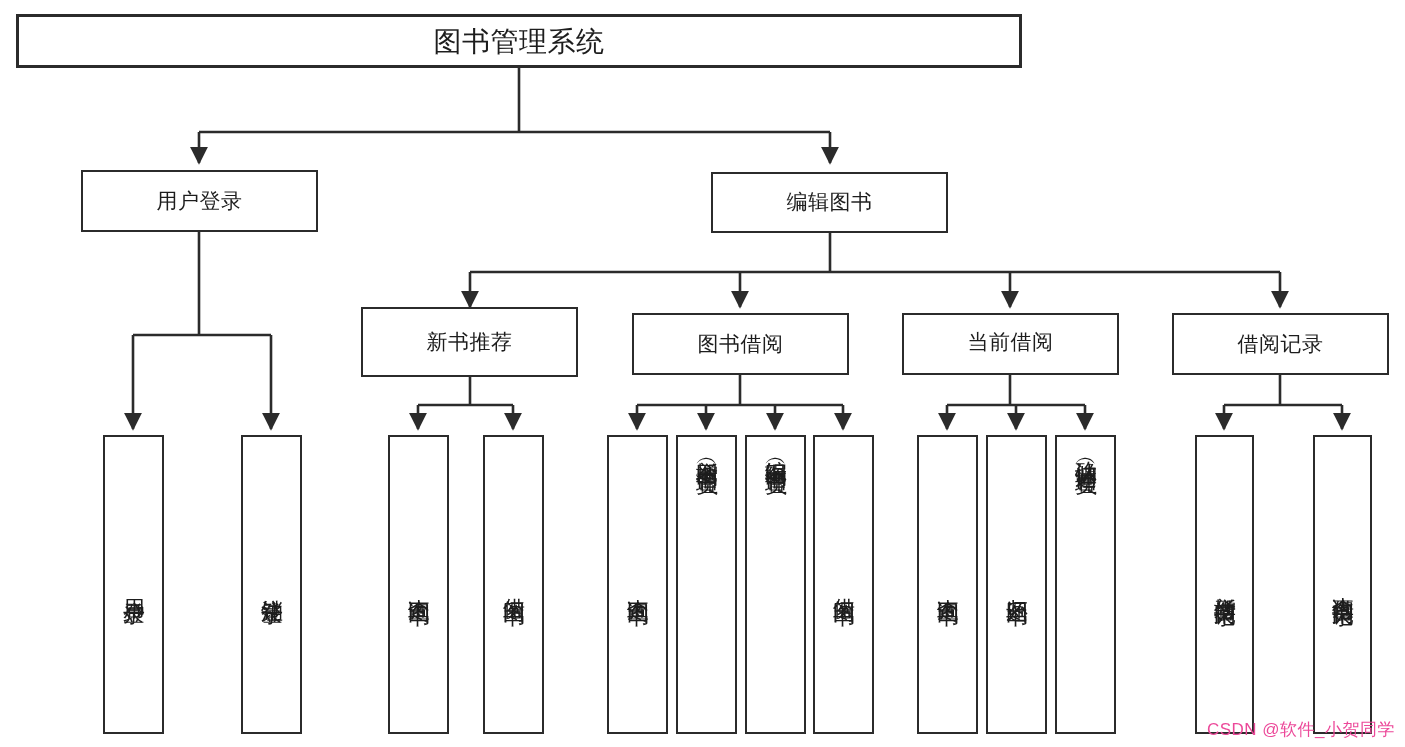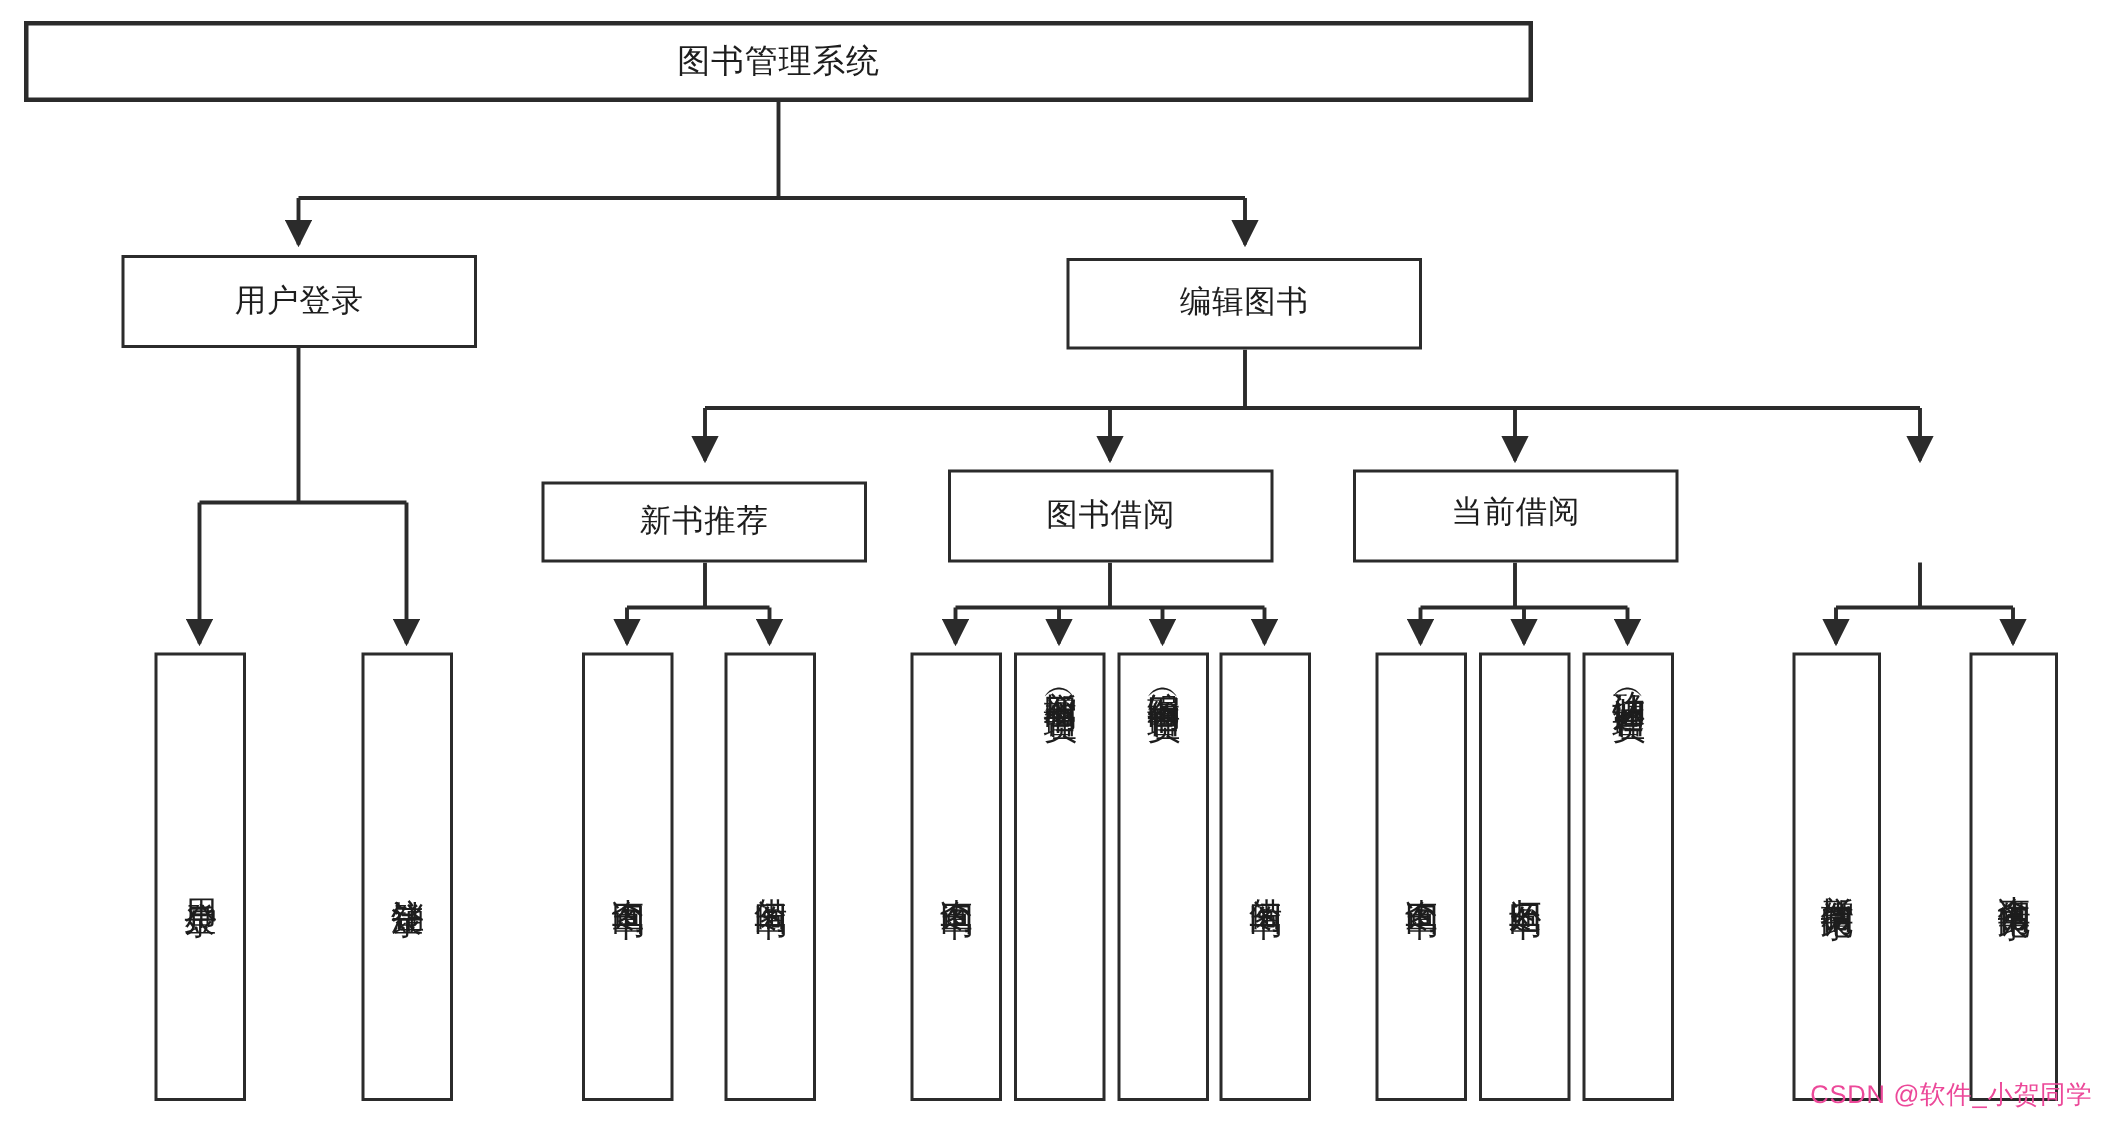--- a/index.html
+++ b/index.html
@@ -45,21 +45,21 @@
     border-width: 3px;
   }
   .node-label {
     color: #1d1d1d;
     font-size: 21px;
     line-height: 1.25;
     letter-spacing: 0.5px;
     white-space: nowrap;
   }
   .node.root .node-label {
-    font-size: 22px;
+    font-size: 28px;
   }
   
   .node.leaf {
     align-items: flex-start;
     justify-content: center;
     padding-top: 6px;
   }
   .node.leaf.centered {
     align-items: center;
     padding-top: 0;
@@ -144,32 +144,35 @@
   </div>
 
   <div class="node" style="left:81px; top:170px; width:237px; height:62px;">
     <span class="node-label">用户登录</span>
   </div>
 
   <div class="node" style="left:711px; top:172px; width:237px; height:61px;">
     <span class="node-label">编辑图书</span>
   </div>
 
-  <div class="node" style="left:361px; top:321px; width:217px; height:54px;">
+  <div class="node" style="left:361px; top:307px; width:217px; height:70px;">
     <span class="node-label">新书推荐</span>
   </div>
 
   <div class="node" style="left:632px; top:313px; width:217px; height:62px;">
     <span class="node-label">图书借阅</span>
   </div>
 
   <div class="node" style="left:902px; top:313px; width:217px; height:62px;font-family:Liberation Mono, monospace;">
     <span class="node-label">当前借阅</span>
   </div>
 
+  <div class="node" style="left:1172px; top:313px; width:217px; height:62px;">
+    <span class="node-label">借阅记录</span>
+  </div>
 
   <div class="node leaf centered" style="left:103px; top:435px; width:61px; height:299px;">
     <span class="node-label">用户登录</span>
   </div>
 
   <div class="node leaf centered" style="left:241px; top:435px; width:61px; height:299px;">
     <span class="node-label">注销登录</span>
   </div>
 
   <div class="node leaf centered" style="left:388px; top:435px; width:61px; height:299px;">

